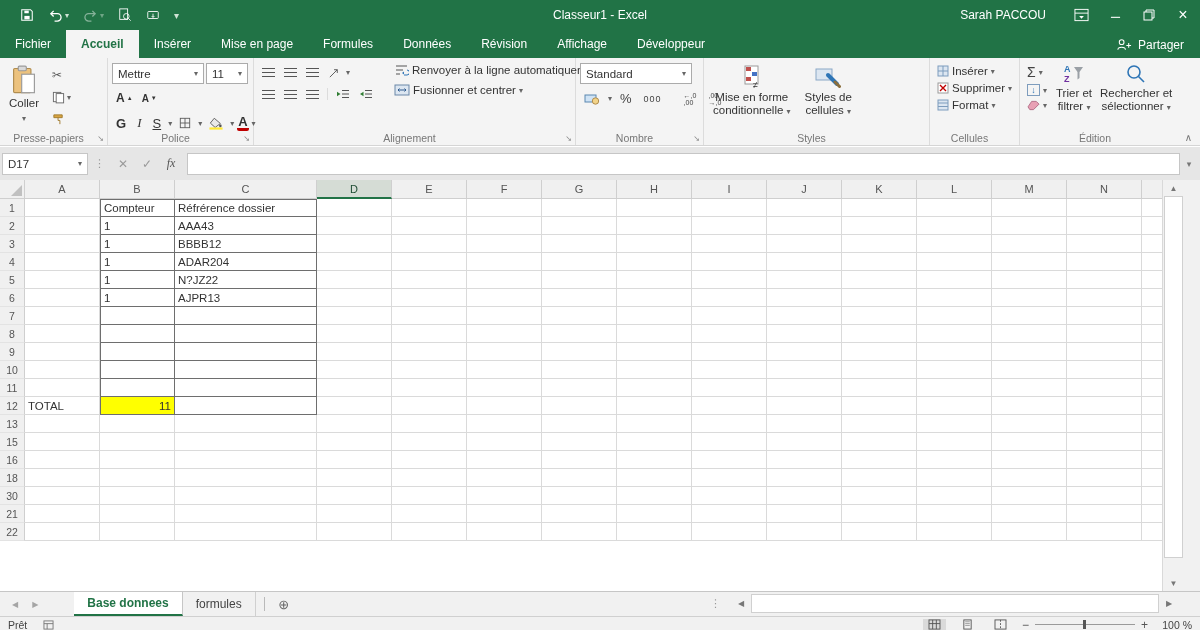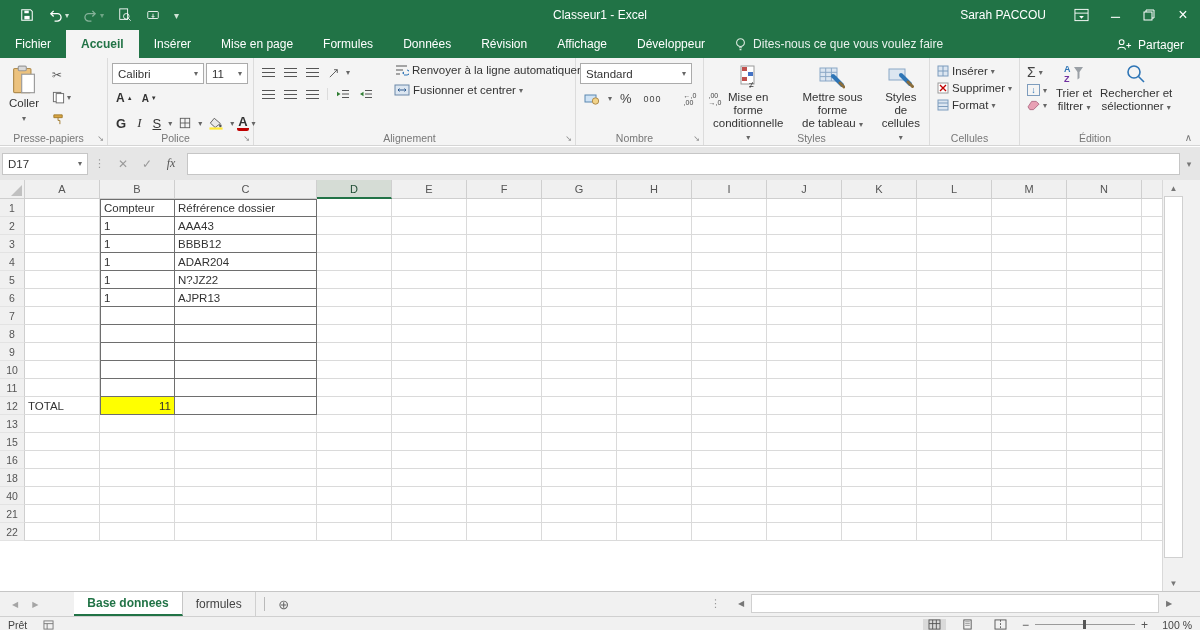--- a/index.html
+++ b/index.html
@@ -177,29 +177,20 @@
       <div class="rtab">Fichier</div>
       <div class="rtab active">Accueil</div>
       <div class="rtab">Insérer</div>
       <div class="rtab">Mise en page</div>
       <div class="rtab">Formules</div>
       <div class="rtab">Données</div>
       <div class="rtab">Révision</div>
       <div class="rtab">Affichage</div>
       <div class="rtab">Développeur</div>
     </div>
-  <div id="tellme">
-    <span>
-      <svg width="13" height="15" viewBox="0 0 14 16">
-          <circle cx="7" cy="6" r="4.2" fill="none" stroke="#dcead f" stroke-width="1.2" style="stroke:#d9e8dd"></circle>
-          <path d="M5.5 11.5 H8.5 M6 13.5 H8" stroke="#d9e8dd" stroke-width="1.2"></path>
-        </svg>
-    </span>
-    <span>Dites-nous ce que vous voulez faire</span>
-  </div>
   <div id="share-btn">
     <span>
       <svg width="16" height="14" viewBox="0 0 17 14">
           <circle cx="6" cy="4" r="2.5" fill="none" stroke="#fff" stroke-width="1.1"></circle>
           <path d="M2 12 C2 8.5 10 8.5 10 12" fill="none" stroke="#fff" stroke-width="1.1"></path>
           <path d="M13.5 5 V10 M11 7.5 H16" stroke="#fff" stroke-width="1.1"></path>
         </svg>
     </span>
     <span>Partager</span>
   </div>
@@ -242,21 +233,21 @@
       </span>
     </div>
     <span class="rg-label">Presse-papiers</span>
     <span class="rg-launch">↘</span>
   </div>
 
   <div class="rgroup" style="width:146px;">
     <div class="col" style="width:100%;">
       <div class="row">
         <div class="combo" style="width:92px;">
-          <span>Calibri</span>
+          <span>Mettre</span>
             <span class="caret">▾</span>
         </div>
         <div class="combo" style="width:42px;">
           <span>11</span>
             <span class="caret">▾</span>
         </div>
       </div>
       <div class="row" style="gap:1px;">
         <span class="gbtn" style="font-weight:bold;">A<sup style="font-size:6px;">▲</sup></span>
         <span class="gbtn" style="font-weight:bold;font-size:10px;">A<sup style="font-size:6px;">▼</sup></span>
@@ -390,31 +381,20 @@
       <span>
           <svg width="22" height="24" viewBox="0 0 22 24">
             <rect x="4" y="1" width="13" height="18" fill="#fff" stroke="#9a9a9a"></rect>
             <rect x="5" y="2" width="5" height="4" fill="#c0504d"></rect>
             <rect x="11" y="7" width="5" height="4" fill="#4472c4"></rect>
             <rect x="5" y="12" width="5" height="4" fill="#c0504d"></rect>
             <text x="12" y="23" font-size="9" fill="#333">≠</text>
           </svg>
         </span>
       <span class="two-line"><span>Mise en forme</span><br><span>conditionnelle</span> <span class="caret">▾</span></span>
-    </div>
-    <div class="bigbtn">
-      <span>
-          <svg width="26" height="24" viewBox="0 0 26 24">
-            <rect x="1" y="3" width="17" height="13" fill="#dce6f1" stroke="#8aa7c6"></rect>
-            <path d="M1 7.3 H18 M1 11.6 H18 M6.7 3 V16 M12.4 3 V16" stroke="#8aa7c6"></path>
-            <path d="M14 11 L23 20" stroke="#2e75b6" stroke-width="4" stroke-linecap="round"></path>
-            <path d="M21 18 L25 22" stroke="#8a6d3b" stroke-width="3" stroke-linecap="round"></path>
-          </svg>
-        </span>
-      <span class="two-line"><span>Mettre sous forme</span><br><span>de tableau</span> <span class="caret">▾</span></span>
     </div>
     <div class="bigbtn">
       <span>
           <svg width="26" height="24" viewBox="0 0 26 24">
             <rect x="1" y="4" width="16" height="11" fill="#dce6f1" stroke="#8aa7c6"></rect>
             <path d="M13 10 L22 19" stroke="#2e75b6" stroke-width="4" stroke-linecap="round"></path>
             <path d="M20 17 L24.5 21.5" stroke="#8a6d3b" stroke-width="3" stroke-linecap="round"></path>
           </svg>
         </span>
       <span class="two-line"><span>Styles de</span><br><span>cellules</span> <span class="caret">▾</span></span>
@@ -818,21 +798,21 @@
       <div class="cell" style="width: 75px;"></div>
       <div class="cell" style="width: 75px;"></div>
       <div class="cell" style="width: 75px;"></div>
       <div class="cell" style="width: 75px;"></div>
       <div class="cell" style="width: 75px;"></div>
       <div class="cell" style="width: 75px;"></div>
       <div class="cell" style="width: 75px;"></div>
       <div class="cell" style="width: 75px;"></div>
     </div>
     <div class="grid-row">
-      <div class="rh">40</div>
+      <div class="rh">30</div>
       <div class="cell" style="width: 75px;"></div>
       <div class="cell" style="width: 75px;"></div>
       <div class="cell" style="width: 142px;"></div>
       <div class="cell" style="width: 75px;"></div>
       <div class="cell" style="width: 75px;"></div>
       <div class="cell" style="width: 75px;"></div>
       <div class="cell" style="width: 75px;"></div>
       <div class="cell" style="width: 75px;"></div>
       <div class="cell" style="width: 75px;"></div>
       <div class="cell" style="width: 75px;"></div>

